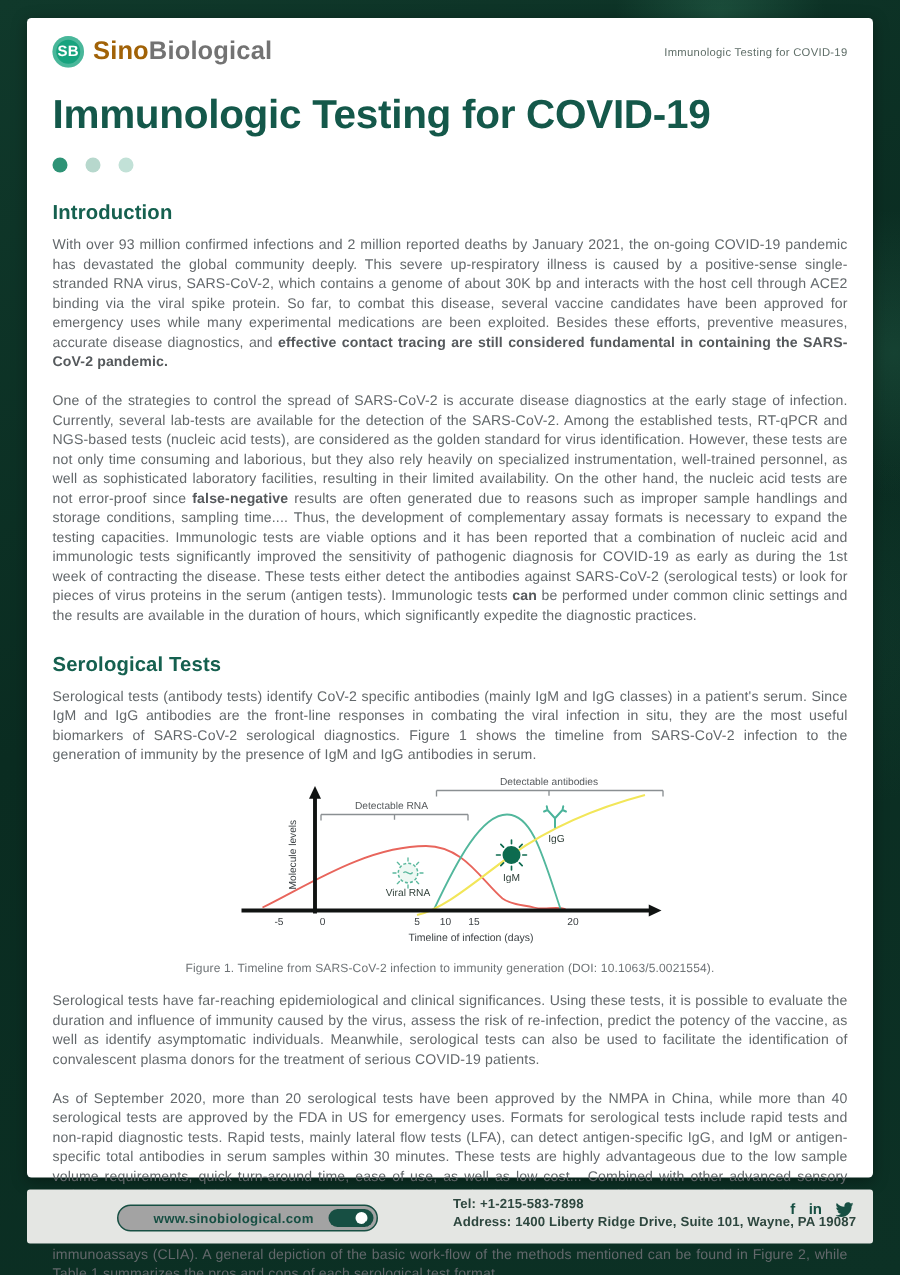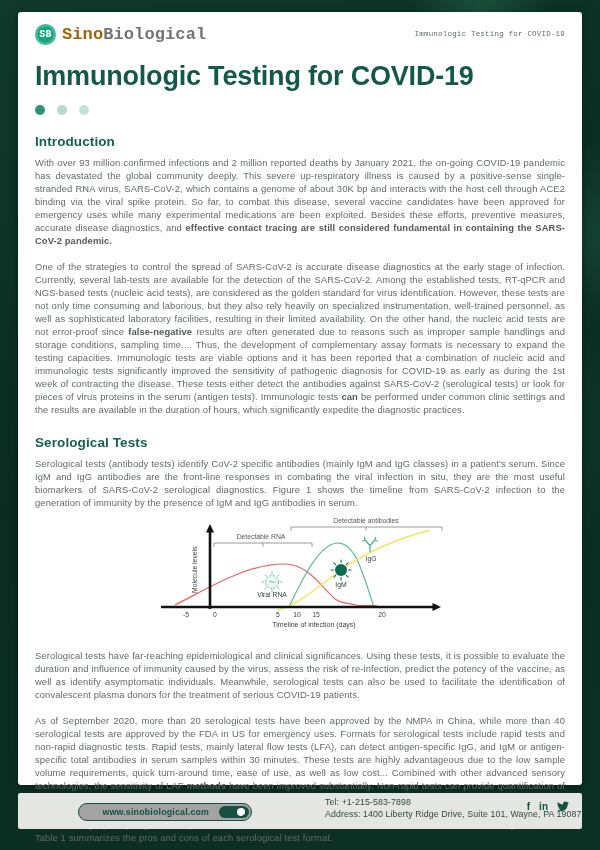--- a/index.html
+++ b/index.html
@@ -15,21 +15,21 @@
       radial-gradient(circle at 596px 235px, rgba(62,142,110,.22), rgba(62,142,110,0) 95px),
       radial-gradient(circle at 560px 420px, rgba(50,120,95,.10), rgba(50,120,95,0) 120px),
       linear-gradient(155deg,#10392b 0%,#0a2c21 45%,#0c3125 100%);
   }
   .page{
     position:absolute;left:18px;top:12px;width:564px;height:773px;
     background:#ffffff;border-radius:3px;padding:0 17px;box-sizing:border-box;
     box-shadow:0 2px 10px rgba(0,0,0,.35);
   }
   
-  .page-header{display:flex;align-items:center;justify-content:space-between;padding-top:9px;height:26px;font-family:Liberation Mono, monospace;}
+  .page-header{display:flex;align-items:center;justify-content:space-between;padding-top:9px;height:26px;}
   .logo{display:flex;align-items:center;gap:6px;}
   .logo-badge{
     width:21px;height:21px;border-radius:50%;background:#17a37e;color:#fff;
     font-size:10px;font-weight:bold;display:flex;align-items:center;justify-content:center;
     box-shadow:inset 0 0 0 2.5px rgba(255,255,255,.22);letter-spacing:.2px;
   }
   .brand{font-size:17px;font-weight:bold;letter-spacing:.1px;}
   .brand .b1{color:#a16207;}
   .brand .b2{color:#737373;font-weight:600;}
   .doc-ref{font-size:7.5px;color:#5f6e68;letter-spacing:.2px;}
@@ -67,21 +67,21 @@
   .pill-toggle{
     width:30px;height:12px;background:#174f43;border-radius:7px;margin-right:2.5px;
     position:relative;flex:0 0 auto;
   }
   .pill-toggle .knob{
     position:absolute;right:4px;top:2px;width:8px;height:8px;border-radius:50%;background:#fff;
   }
   .pill-toggle .knob:after{
     content:"";position:absolute;right:-1.5px;bottom:-1px;width:3px;height:1.6px;background:#174f43;transform:rotate(40deg);
   }
-  .contact{position:absolute;left:307px;top:3px;font-size:8.8px;line-height:12px;color:#2e473f;font-weight:400;letter-spacing:.1px;white-space:nowrap;}
+  .contact{position:absolute;left:284px;top:3px;font-size:8.8px;line-height:12px;color:#2e473f;font-weight:700;letter-spacing:.1px;white-space:nowrap;}
   .socials{position:absolute;right:13px;top:8px;display:flex;gap:9px;align-items:center;color:#174f43;}
   .soc{font-size:10px;font-weight:bold;color:#174f43;line-height:10px;cursor:pointer;}
 </style>
 </head>
 <body>
 
 <div class="stage">
   <div class="page">
 
     <div class="page-header">
@@ -150,20 +150,21 @@
         <text class="svg-txt" x="37" y="103.5" font-size="6.8" fill="#3c4144" text-anchor="middle">-5</text>
         <text class="svg-txt" x="66" y="103.5" font-size="6.8" fill="#3c4144" text-anchor="middle">0</text>
         <text class="svg-txt" x="129" y="103.5" font-size="6.8" fill="#3c4144" text-anchor="middle">5</text>
         <text class="svg-txt" x="148" y="103.5" font-size="6.8" fill="#3c4144" text-anchor="middle">10</text>
         <text class="svg-txt" x="167" y="103.5" font-size="6.8" fill="#3c4144" text-anchor="middle">15</text>
         <text class="svg-txt" x="233" y="103.5" font-size="6.8" fill="#3c4144" text-anchor="middle">20</text>
 
         <text class="svg-txt" x="165" y="114" font-size="7" fill="#3c4144" text-anchor="middle">Timeline of infection (days)</text>
         <text class="svg-txt" font-size="6.8" fill="#3c4144" transform="translate(48,80) rotate(-90)">Molecule levels</text>
       </svg>
+      <div class="fig-caption">Figure 1. Timeline from SARS-CoV-2 infection to immunity generation (DOI: 10.1063/5.0021554).</div>
     </div>
 
     <p class="body" style="margin-top:10px;">Serological tests have far-reaching epidemiological and clinical significances. Using these tests, it is possible to evaluate the duration and influence of immunity caused by the virus, assess the risk of re-infection, predict the potency of the vaccine, as well as identify asymptomatic individuals. Meanwhile, serological tests can also be used to facilitate the identification of convalescent plasma donors for the treatment of serious COVID-19 patients.</p>
     <p class="body"><span>As of September 2020, more than 20 serological tests have been approved by the NMPA in China, while more than 40 serological tests are approved by the FDA in US for emergency uses. Formats for serological tests include rapid tests and non-rapid diagnostic tests. Rapid tests, mainly lateral flow tests (LFA), can detect antigen-specific IgG, and IgM or antigen-specific total antibodies in serum samples within 30 minutes. These tests are highly advantageous due to the low sample volume requirements, quick turn-around time, ease of use, as well as low cost... Combined with other advanced sensory technologies, the sensitivity of LAF </span><span class="seg-b">methods</span><span> have been improved substantially. Non-rapid tests can provide quantification of the antibodies in the samples and they are usually more sensitive comparing to the LFA methods. The most commonly used non-rapid serological testing methods are enzyme-linked immunosorbent assay (ELISA) and chemiluminescence immunoassays (CLIA). A general depiction of the basic work-flow of the methods mentioned can be found in Figure 2, while Table 1 summarizes the pros and cons of each serological test format.</span></p>
 
   </div>
 
   <div class="footer-bar">
     <div class="site-pill">
       <span class="site-label">www.sinobiological.com</span>

